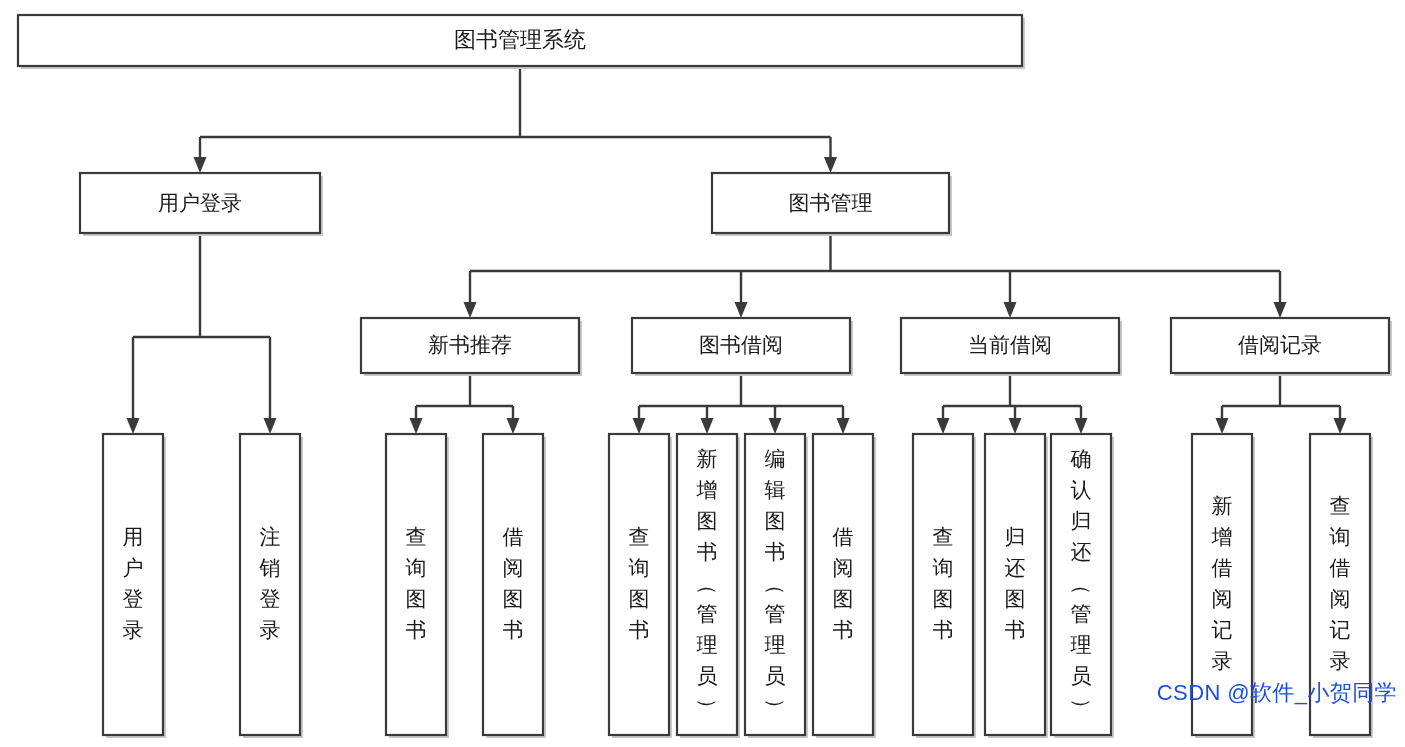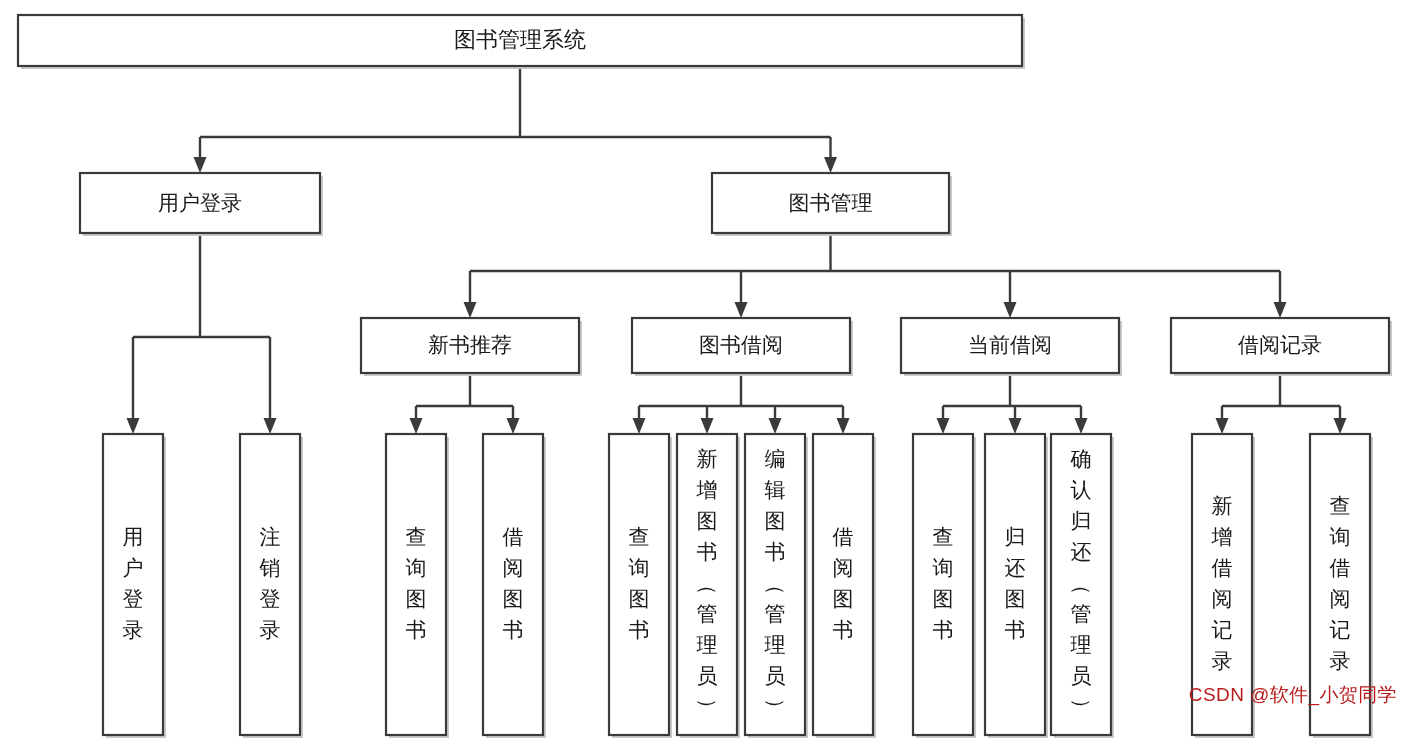--- a/index.html
+++ b/index.html
@@ -72,22 +72,22 @@
     dominant-baseline: middle;
   }
   .vchar.rotated {
     
   }
   .watermark {
     position: absolute;
     right: 8px;
     bottom: 5px;
     font-family: "Liberation Sans", "DejaVu Sans", sans-serif;
-    font-size: 19px;
-    color: #b91c1c;
+    font-size: 22px;
+    color: #1d4ed8;
     white-space: nowrap;
     letter-spacing: 0.4px;
     user-select: none;
   }
 </style>
 </head>
 <body>
 
 <div id="diagram-root">
   <svg class="diagram-canvas" id="diagram-svg" viewBox="0 0 1405 747" xmlns="http://www.w3.org/2000/svg">

